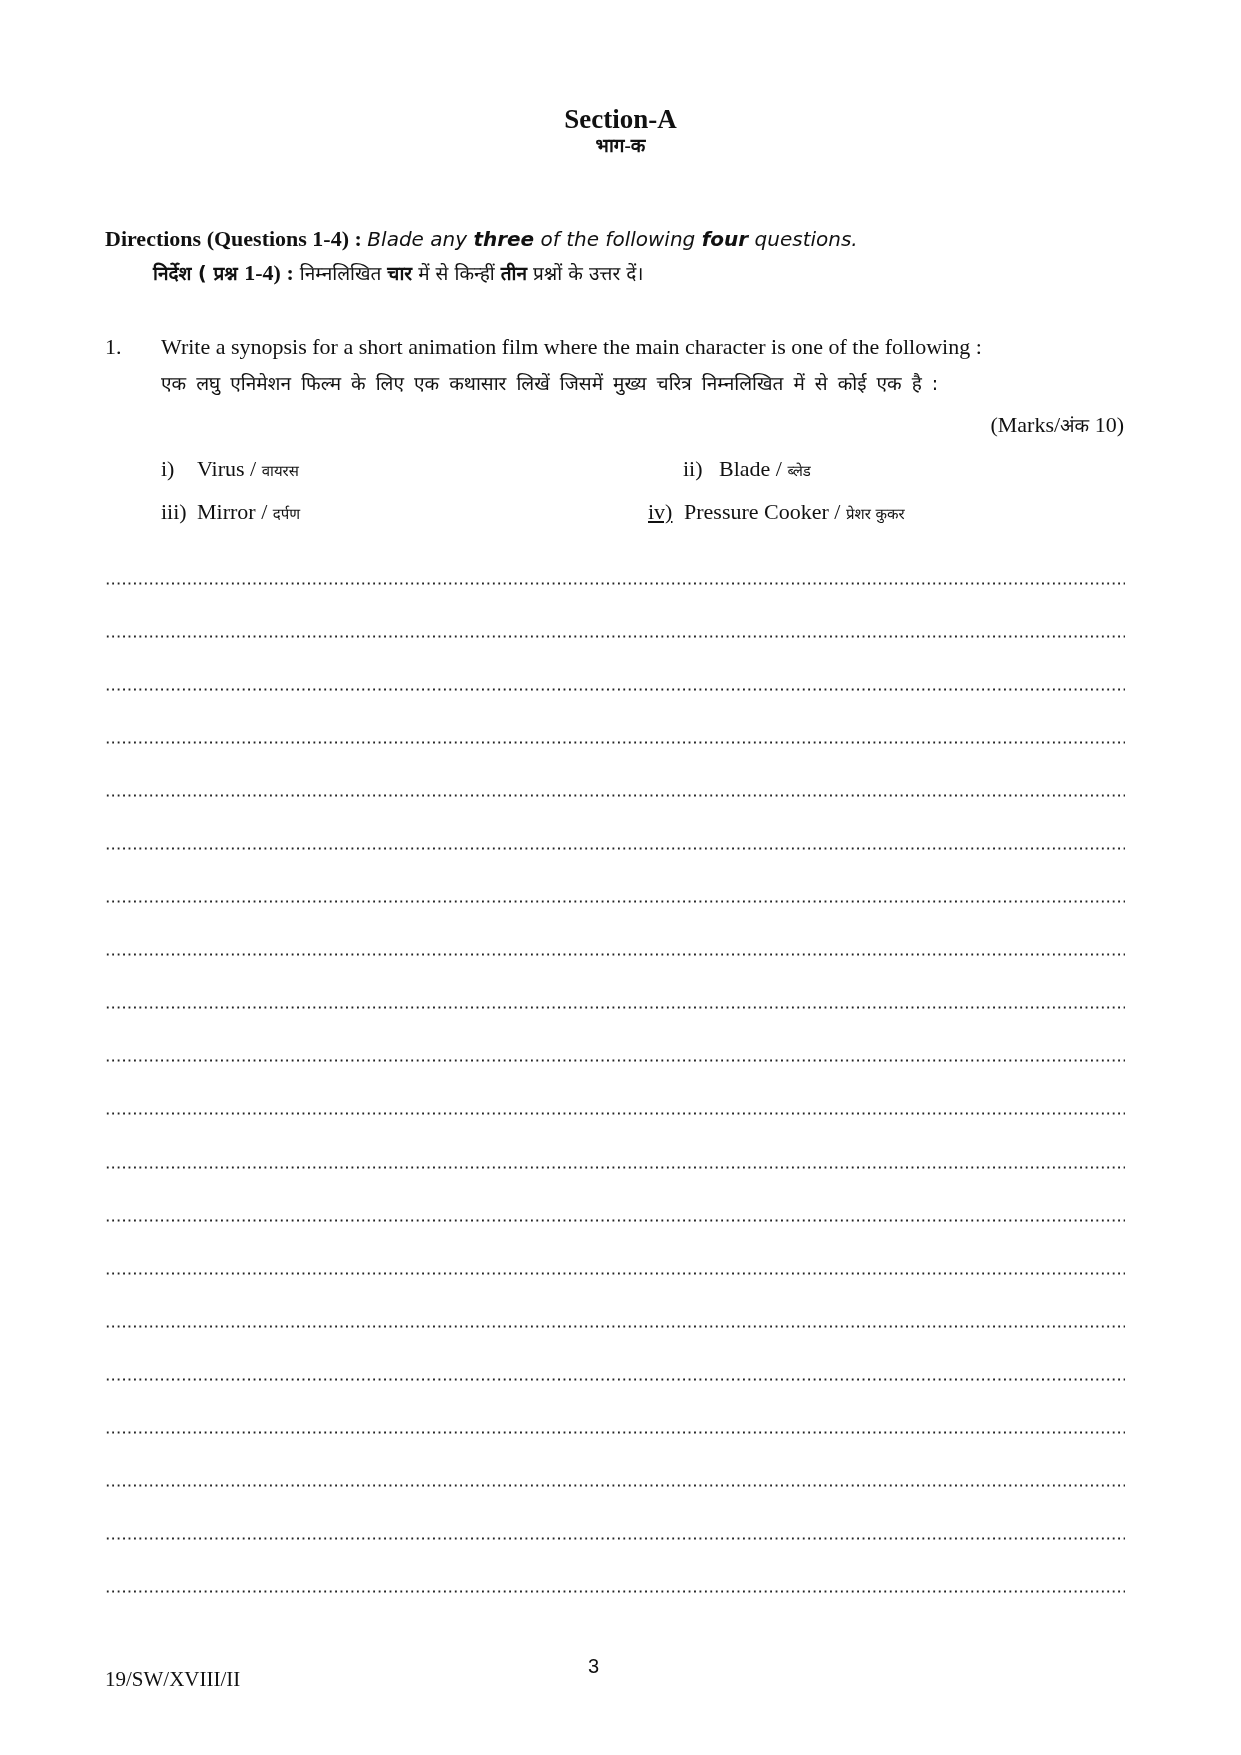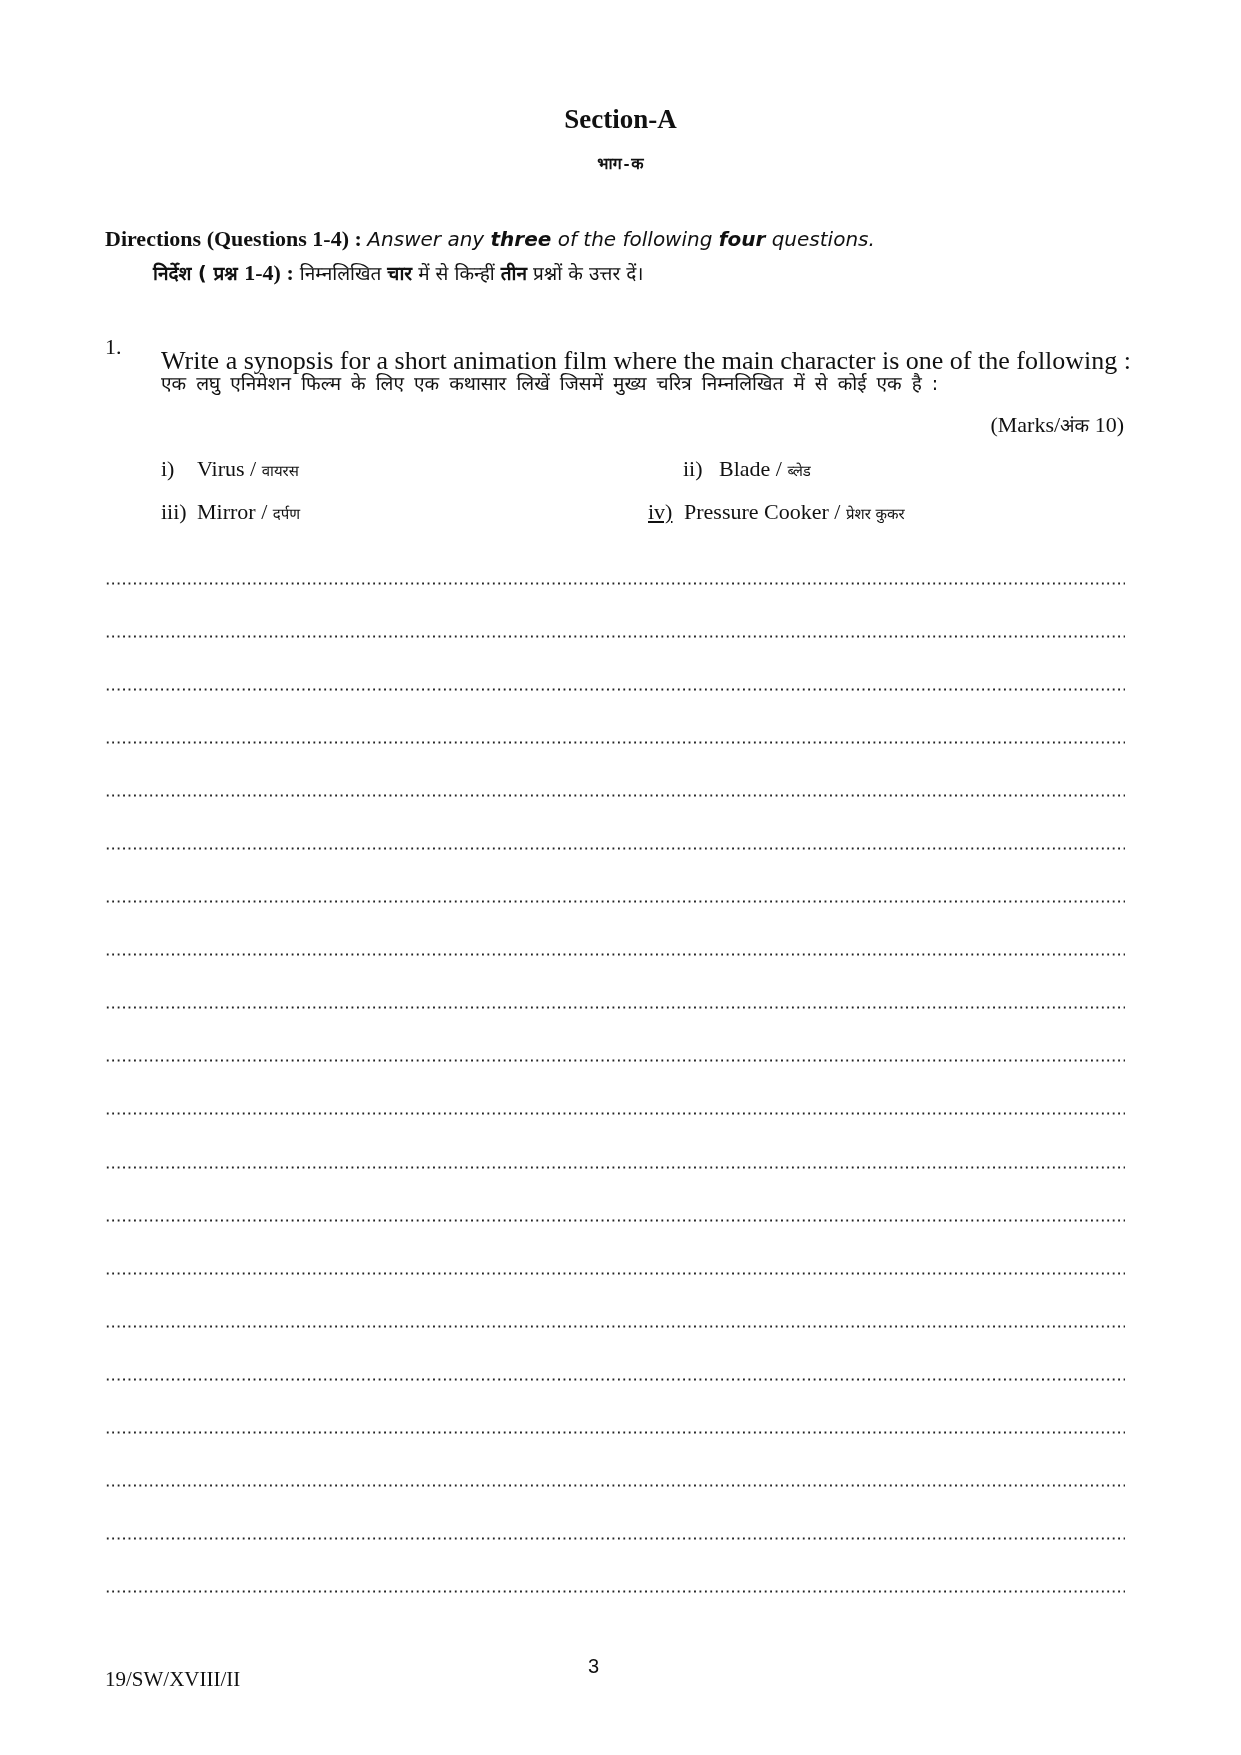--- a/index.html
+++ b/index.html
@@ -4,26 +4,26 @@
 <style>
   html, body { margin: 0; padding: 0; background: #ffffff; }
   body {
     width: 1241px; height: 1755px; position: relative; overflow: hidden;
     font-family: "Liberation Serif", "DejaVu Serif", serif;
     color: #111111;
   }
   .abs { position: absolute; white-space: nowrap; }
   .center { left: 0; width: 1241px; text-align: center; }
   .section-title { top: 104px; font-size: 27px; font-weight: bold; }
-  .section-hindi { top: 152px; font-size: 16px; font-weight: bold; font-family: Liberation Mono, monospace; }
+  .section-hindi { top: 132px; font-size: 19px; font-weight: bold; font-family: Liberation Serif, serif; }
   .dir-en { left: 105px; top: 226px; font-size: 22px; }
   .dir-hi { left: 105px; top: 260px; font-size: 19px; font-family: "DejaVu Sans", sans-serif; margin-left: 48px; }
   .dir-hi .num { font-family: "Liberation Serif", serif; font-size: 22px; }
   .q-num { left: 105px; top: 334px; font-size: 22px; }
-  .q-en { left: 161px; top: 346px; font-size: 26px; }
+  .q-en { left: 161px; top: 334px; font-size: 22px; }
   .q-hi { left: 161px; top: 370px; font-size: 19px; font-family: "DejaVu Sans", sans-serif; word-spacing: 4px; }
   .marks { right: 117px; top: 412px; font-size: 22px; }
   .marks .hi { font-family: "DejaVu Sans", sans-serif; font-size: 19px; }
   .opt { font-size: 22px; }
   .opt .lbl { display: inline-block; }
   .opt .hi { font-family: "DejaVu Sans", sans-serif; font-size: 15px; }
   .opt-1 { left: 161px; top: 456px; }
   .opt-1 .lbl { width: 36px; }
   .opt-2 { left: 648px; top: 456px; }
   .opt-2 .lbl { width: 36px; margin-left: 35px; }
@@ -45,21 +45,21 @@
   .footer-page { left: 588px; top: 1655px; font-size: 20px; font-family: "Liberation Sans", sans-serif; }
 </style>
 </head>
 <body>
 
 <div class="abs center section-title">Section-A</div>
 <div class="abs center section-hindi">भाग-क</div>
 
 <div class="abs dir-en">
   <b>Directions (Questions 1-4) :</b>
-  <span class="italic-sans"><span>Answer any</span> <b>three</b> <span>of the following</span> <b>four</b> <span>questions.</span></span>
+  <span class="italic-sans"><span>Blade any</span> <b>three</b> <span>of the following</span> <b>four</b> <span>questions.</span></span>
 </div>
 
 <div class="abs dir-hi">
   <b><span>निर्देश ( प्रश्न</span> <span class="num">1-4) :</span></b>
   <span>निम्नलिखित</span>
   <b>चार</b>
   <span>में से किन्हीं</span>
   <b>तीन</b>
   <span>प्रश्नों के उत्तर दें।</span>
 </div>

